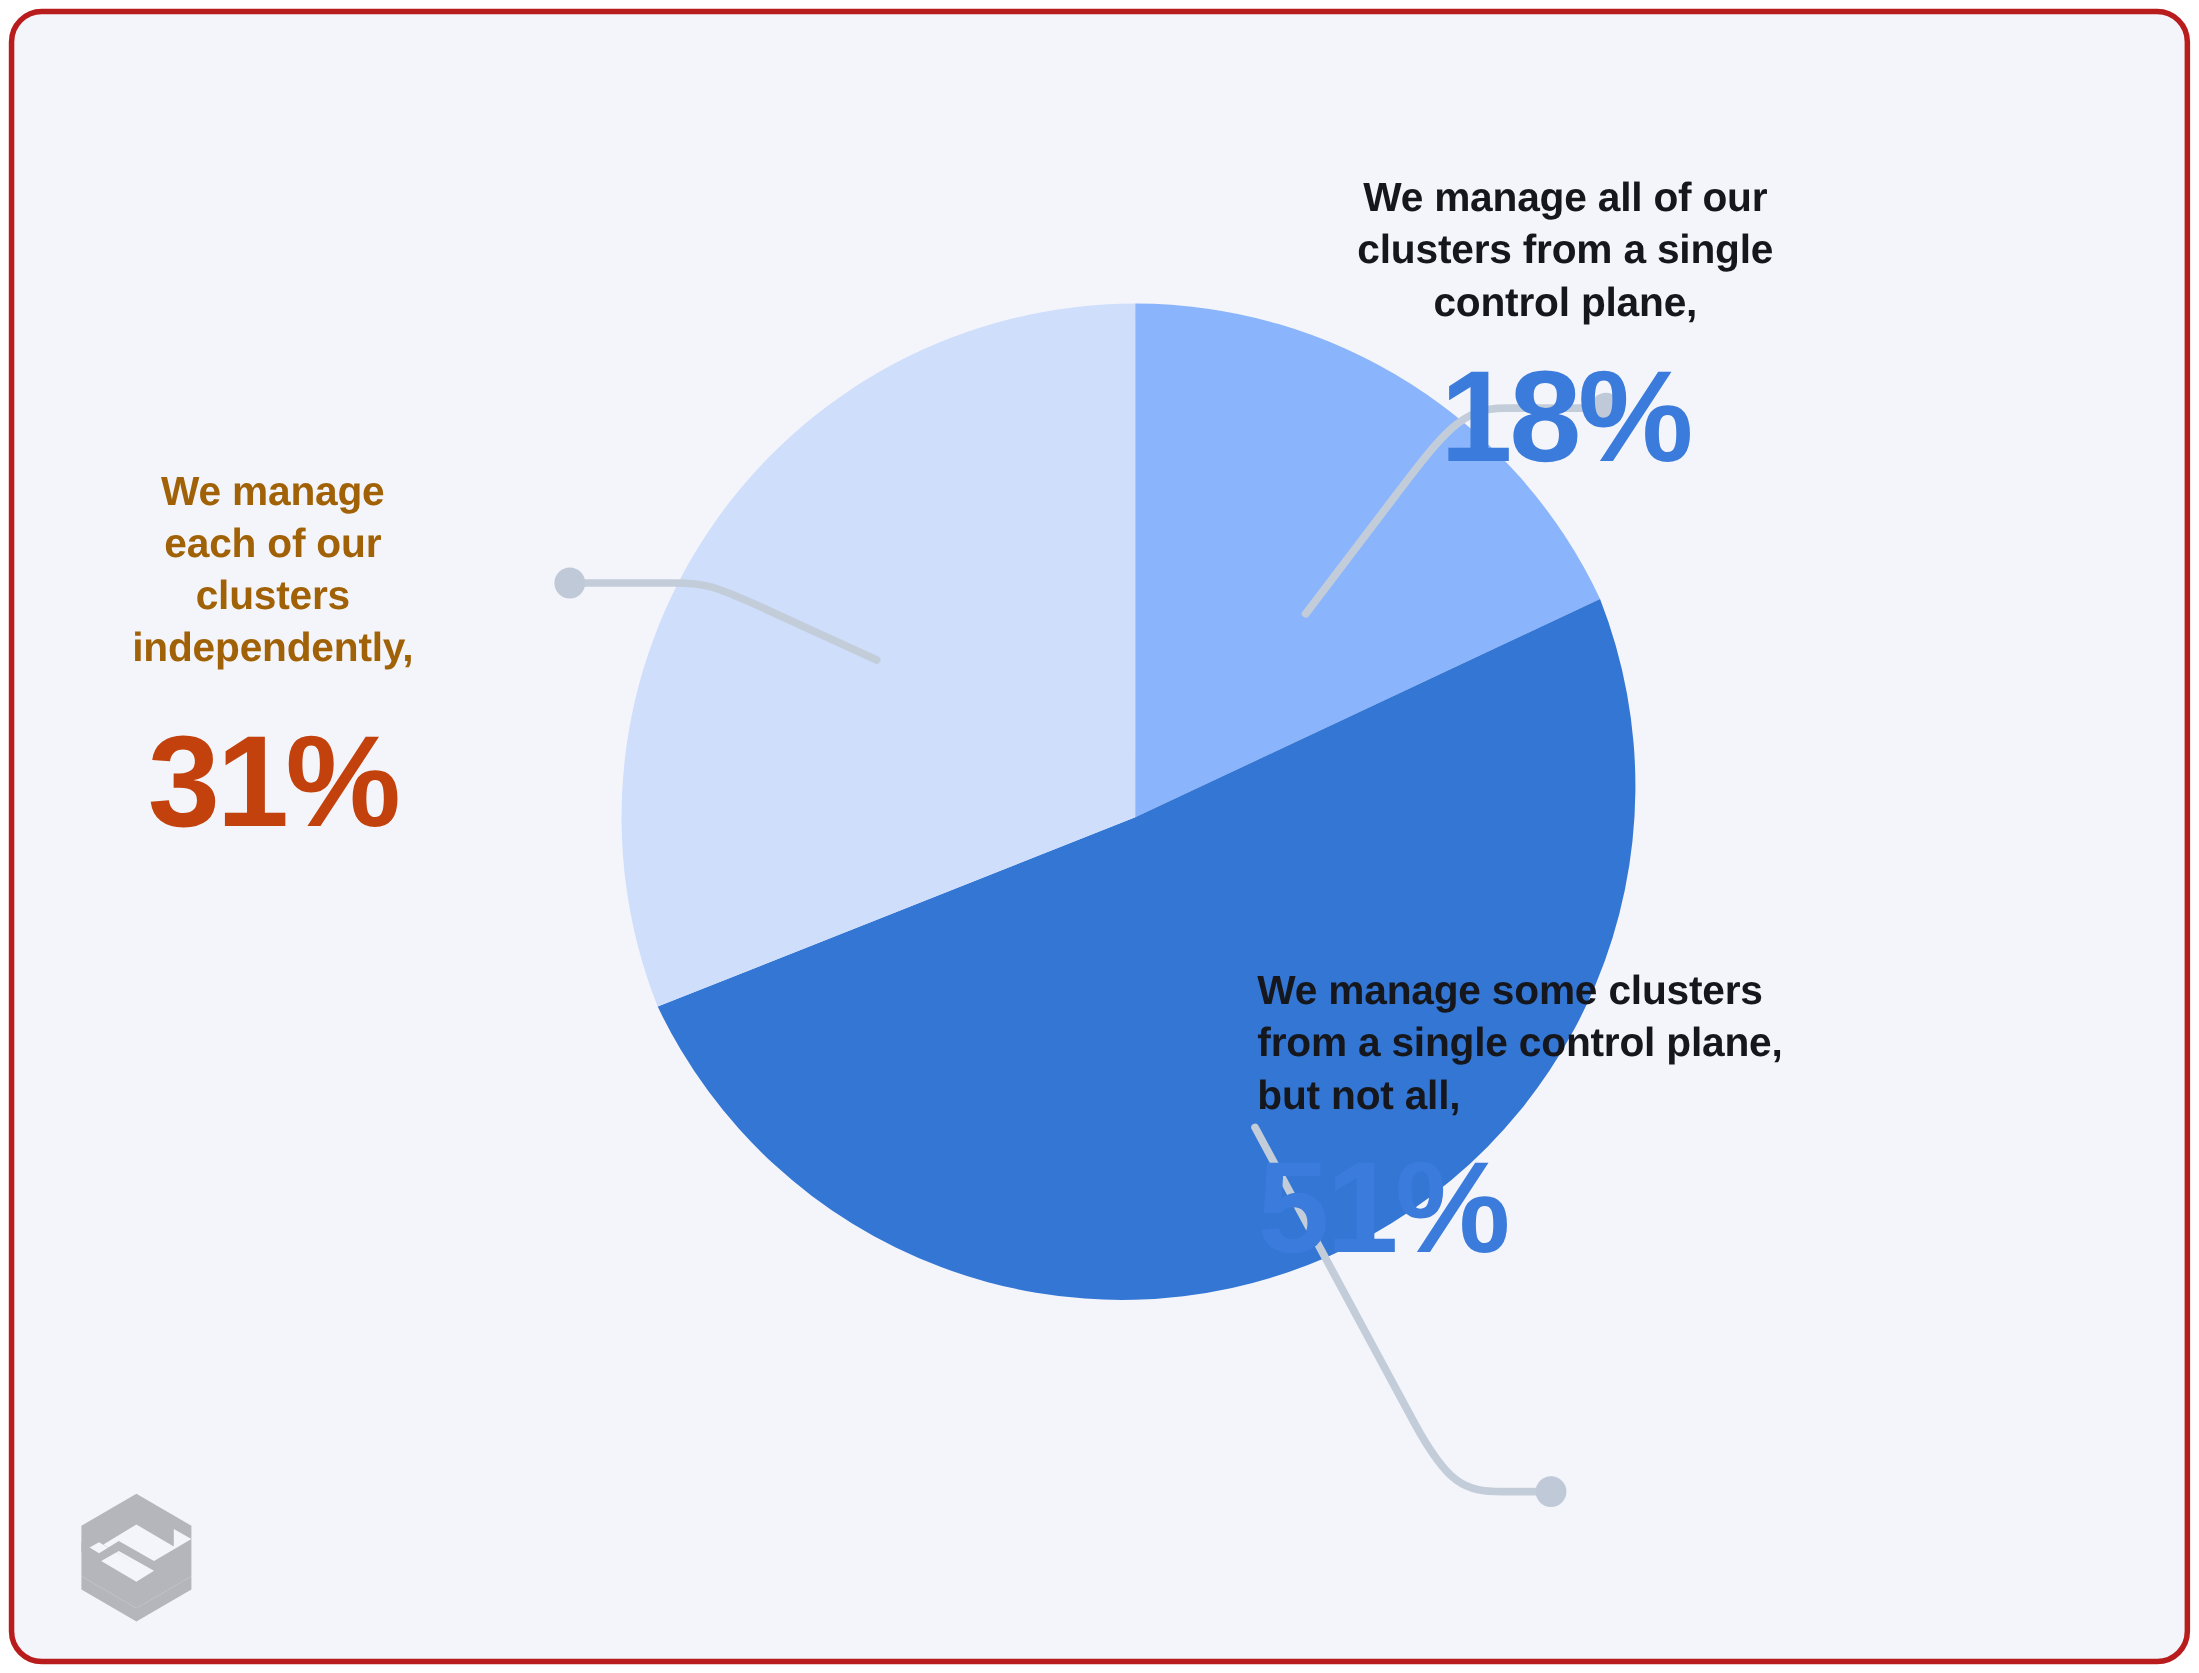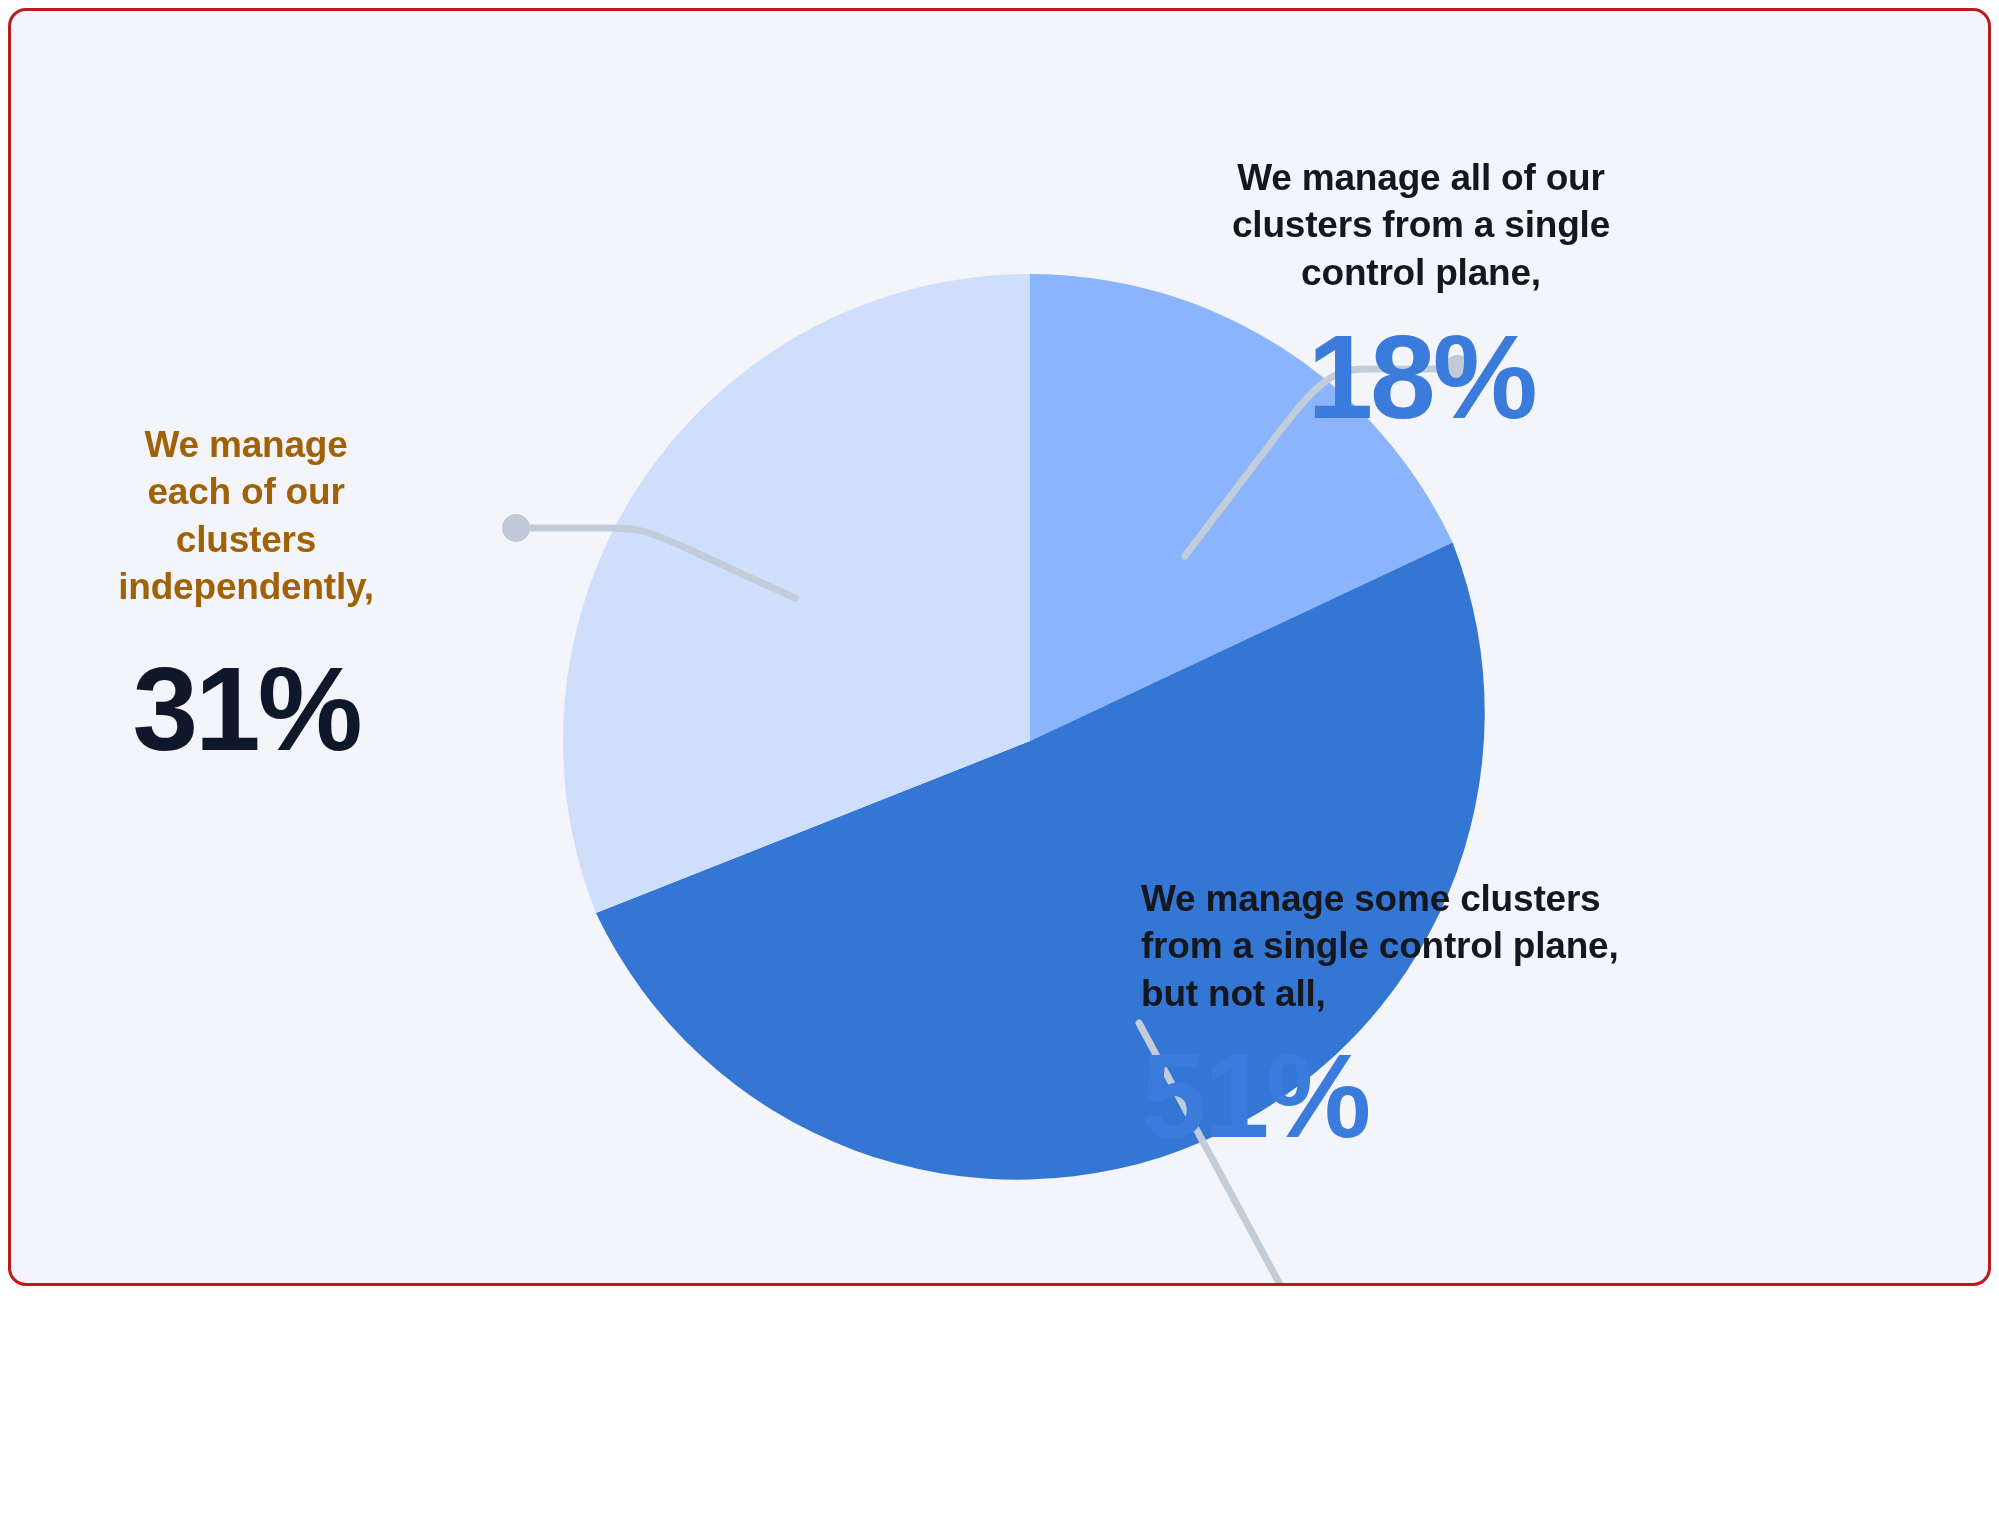--- a/index.html
+++ b/index.html
@@ -8,24 +8,24 @@
     height: 1521px;
     background: #ffffff;
     font-family: "Liberation Sans", sans-serif;
     overflow: hidden;
   }
   #card {
     position: absolute;
     left: 8px;
     top: 8px;
     width: 1983px;
-    height: 1278px;
+    height: 1505px;
     background: #F4F5FA;
-    border: 3px solid #b91c1c;
-    border-radius: 18px;
+    border: 5px solid #b91c1c;
+    border-radius: 30px;
     overflow: hidden;
   }
   #chart-svg {
     position: absolute;
     left: 0; top: 0;
     width: 1983px;
     height: 1505px;
   }
   .label-block {
     position: absolute;
@@ -112,21 +112,21 @@
     <div class="label-text" style="color: rgb(21, 23, 28);">We manage all of our
 clusters from a single
 control plane,</div>
     <div class="label-value" style="color: rgb(58, 123, 219);">18%</div>
   </div>
 
   <div class="label-block" id="label-31">
     <div class="label-text" style="color: #a16207;">We manage
 each of our clusters
 independently,</div>
-    <div class="label-value" style="color: #0f172a;">31%</div>
+    <div class="label-value" style="color: #c2410c;">31%</div>
   </div>
 
   <div class="label-block" id="label-51">
     <div class="label-text" style="color: rgb(21, 23, 28);">We manage some clusters
 from a single control plane,
 but not all,</div>
     <div class="label-value" style="color: rgb(58, 123, 219);">51%</div>
   </div>
 
   <svg id="logo" viewBox="0 0 108 120" xmlns="http://www.w3.org/2000/svg">

